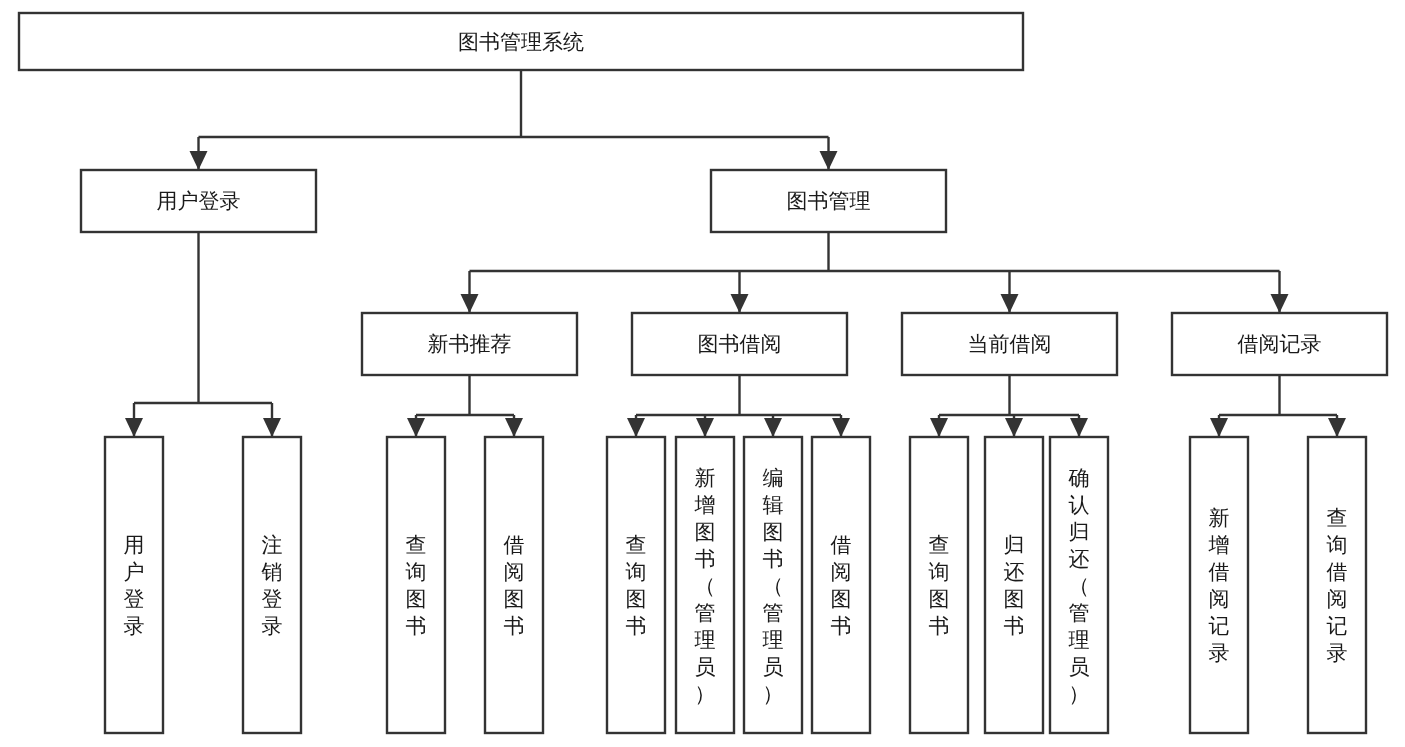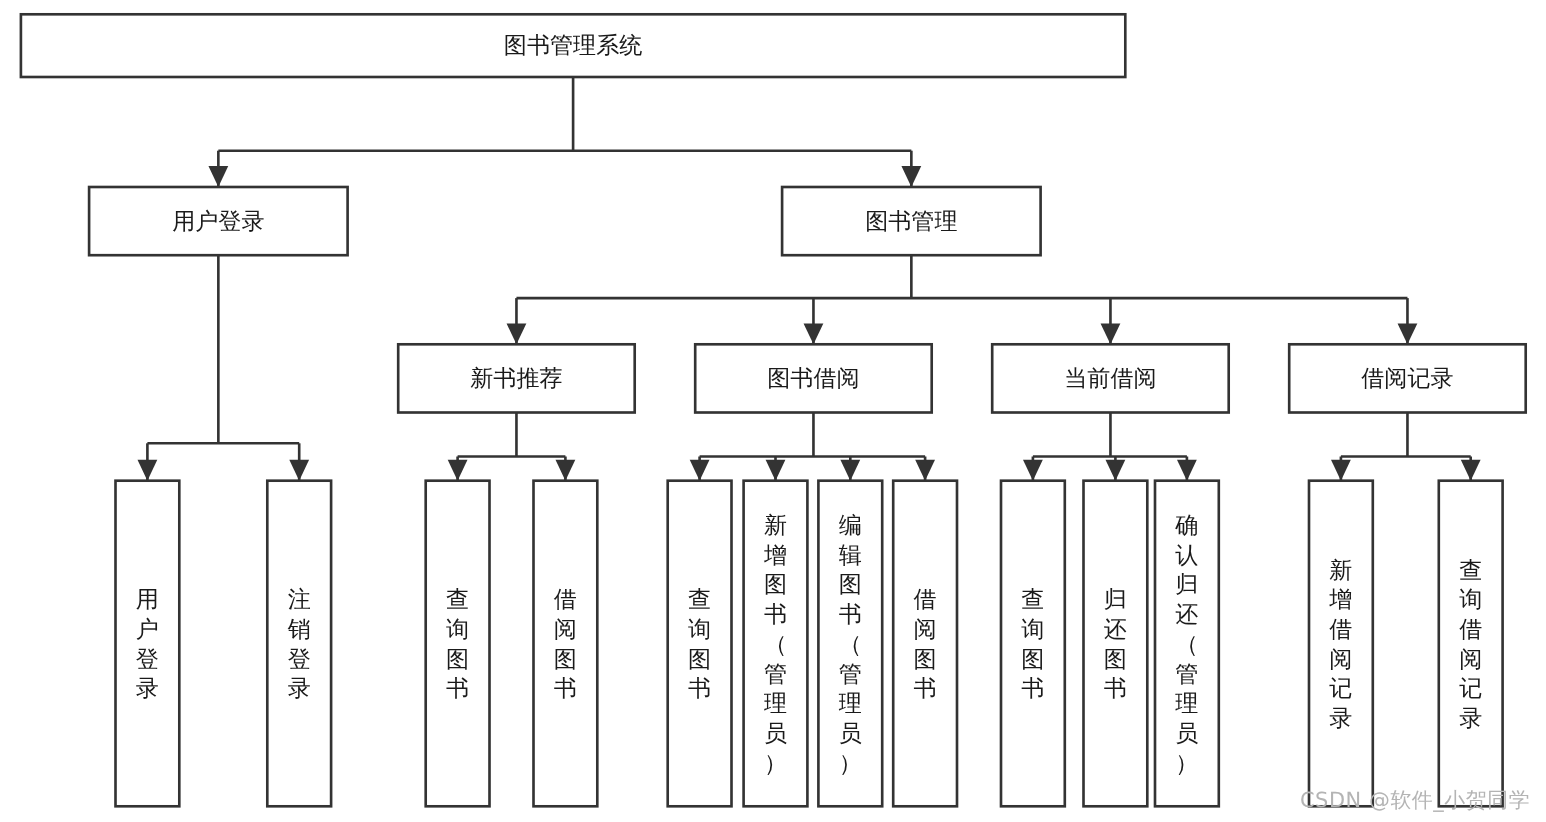--- a/index.html
+++ b/index.html
@@ -202,14 +202,13 @@
         <g>
           <rect x="1190" y="437" width="58" height="296" class="node-box"></rect>
           <text x="1219" y="525.06" class="node-label-vert"><tspan x="1219" dy="0">新</tspan><tspan x="1219" dy="27">增</tspan><tspan x="1219" dy="27">借</tspan><tspan x="1219" dy="27">阅</tspan><tspan x="1219" dy="27">记</tspan><tspan x="1219" dy="27">录</tspan></text>
         </g>
         <g>
           <rect x="1308" y="437" width="58" height="296" class="node-box"></rect>
           <text x="1337" y="525.06" class="node-label-vert"><tspan x="1337" dy="0">查</tspan><tspan x="1337" dy="27">询</tspan><tspan x="1337" dy="27">借</tspan><tspan x="1337" dy="27">阅</tspan><tspan x="1337" dy="27">记</tspan><tspan x="1337" dy="27">录</tspan></text>
         </g>
       </g>
   </svg>
-  <div class="watermark">CSDN @软件_小贺同学</div>
 </div>
 
 </body></html>

